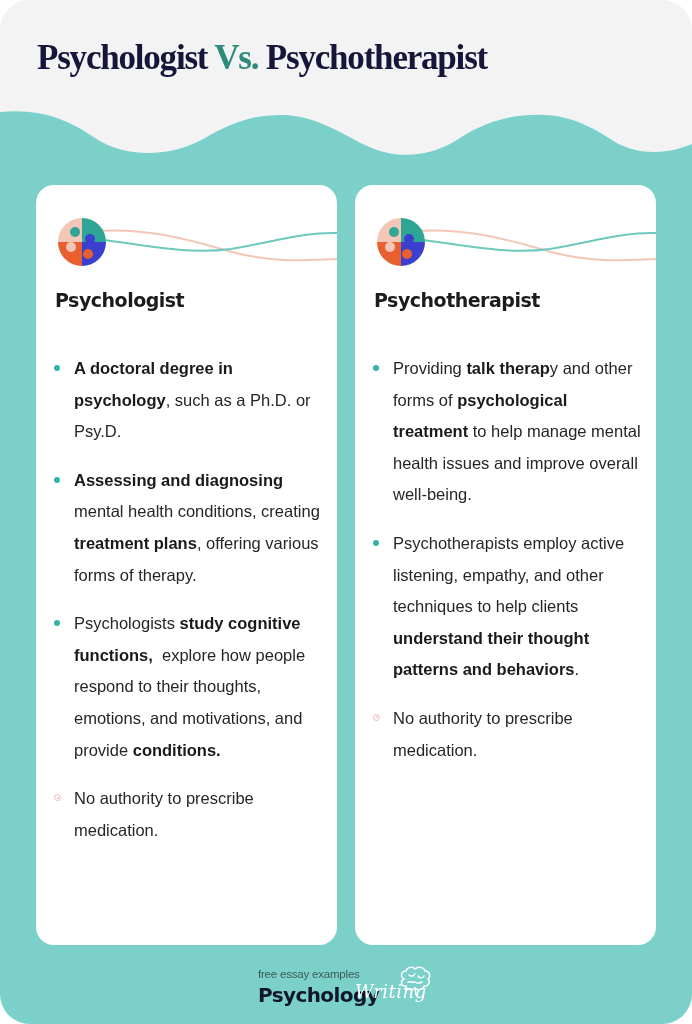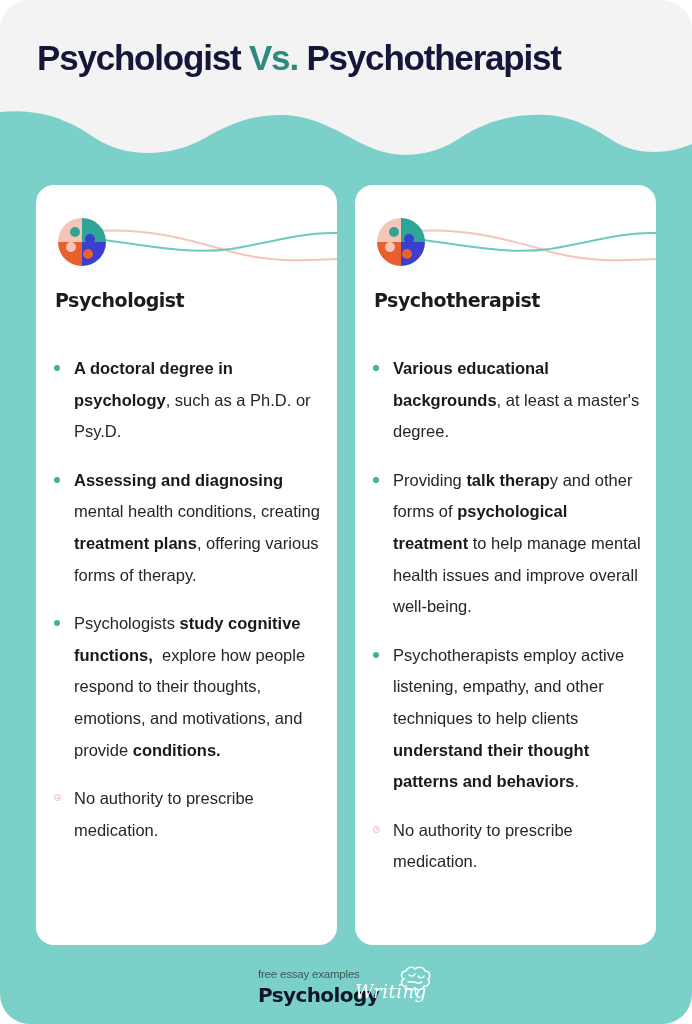--- a/index.html
+++ b/index.html
@@ -4,21 +4,21 @@
 <style>
   * { box-sizing: border-box; margin: 0; padding: 0; }
   html, body { width: 692px; height: 1024px; background: #ffffff; overflow: hidden; }
   body { font-family: "Liberation Sans", "DejaVu Sans", sans-serif; }
   .frame {
     position: relative; width: 692px; height: 1024px;
     background: #f3f3f3; border-radius: 30px; overflow: hidden;
   }
   .title {
     position: absolute; left: 37px; top: 38px;
-    font-family: Liberation Sans, sans-serif; font-weight: bold;
+    font-family: Liberation Serif, serif; font-weight: bold;
     font-size: 35px; letter-spacing: -1.2px; color: #15163a; white-space: nowrap;
   }
   .title .vs { color: #2e8b7b; }
   .wave { position: absolute; left: 0; top: 100px; width: 692px; height: 924px; }
   .card {
     position: absolute; top: 185px; width: 301px; height: 760px;
     background: #ffffff; border-radius: 18px; overflow: hidden;
   }
   .card.left { left: 36px; }
   .card.right { left: 355px; }
@@ -137,24 +137,20 @@
         <circle cx="17" cy="14" r="5" fill="#2fa596"></circle>
         <circle cx="32" cy="21" r="5" fill="#3b3fd0"></circle>
         <circle cx="13" cy="29" r="5" fill="#f4c6b8"></circle>
         <circle cx="30" cy="36" r="5" fill="#e8602f"></circle>
       </g>
     </svg>
     <h2>Psychotherapist</h2>
     <ul>
       <li>
         <span class="dot"></span>
-        <b>Various educational backgrounds</b><span>, at least a master's degree.</span>
-      </li>
-      <li>
-        <span class="dot"></span>
         <span>Providing </span><b>talk therap</b><span>y and other forms of </span><b>psychological treatment</b><span> to help manage mental health issues and improve overall well-being.</span>
       </li>
       <li>
         <span class="dot"></span>
         <span>Psychotherapists employ active listening, empathy, and other techniques to help clients </span><b>understand their thought patterns and behaviors</b><span>.</span>
       </li>
       <li>
         <span class="dot neg"></span>
         <span>No authority to prescribe medication.</span>
       </li>

